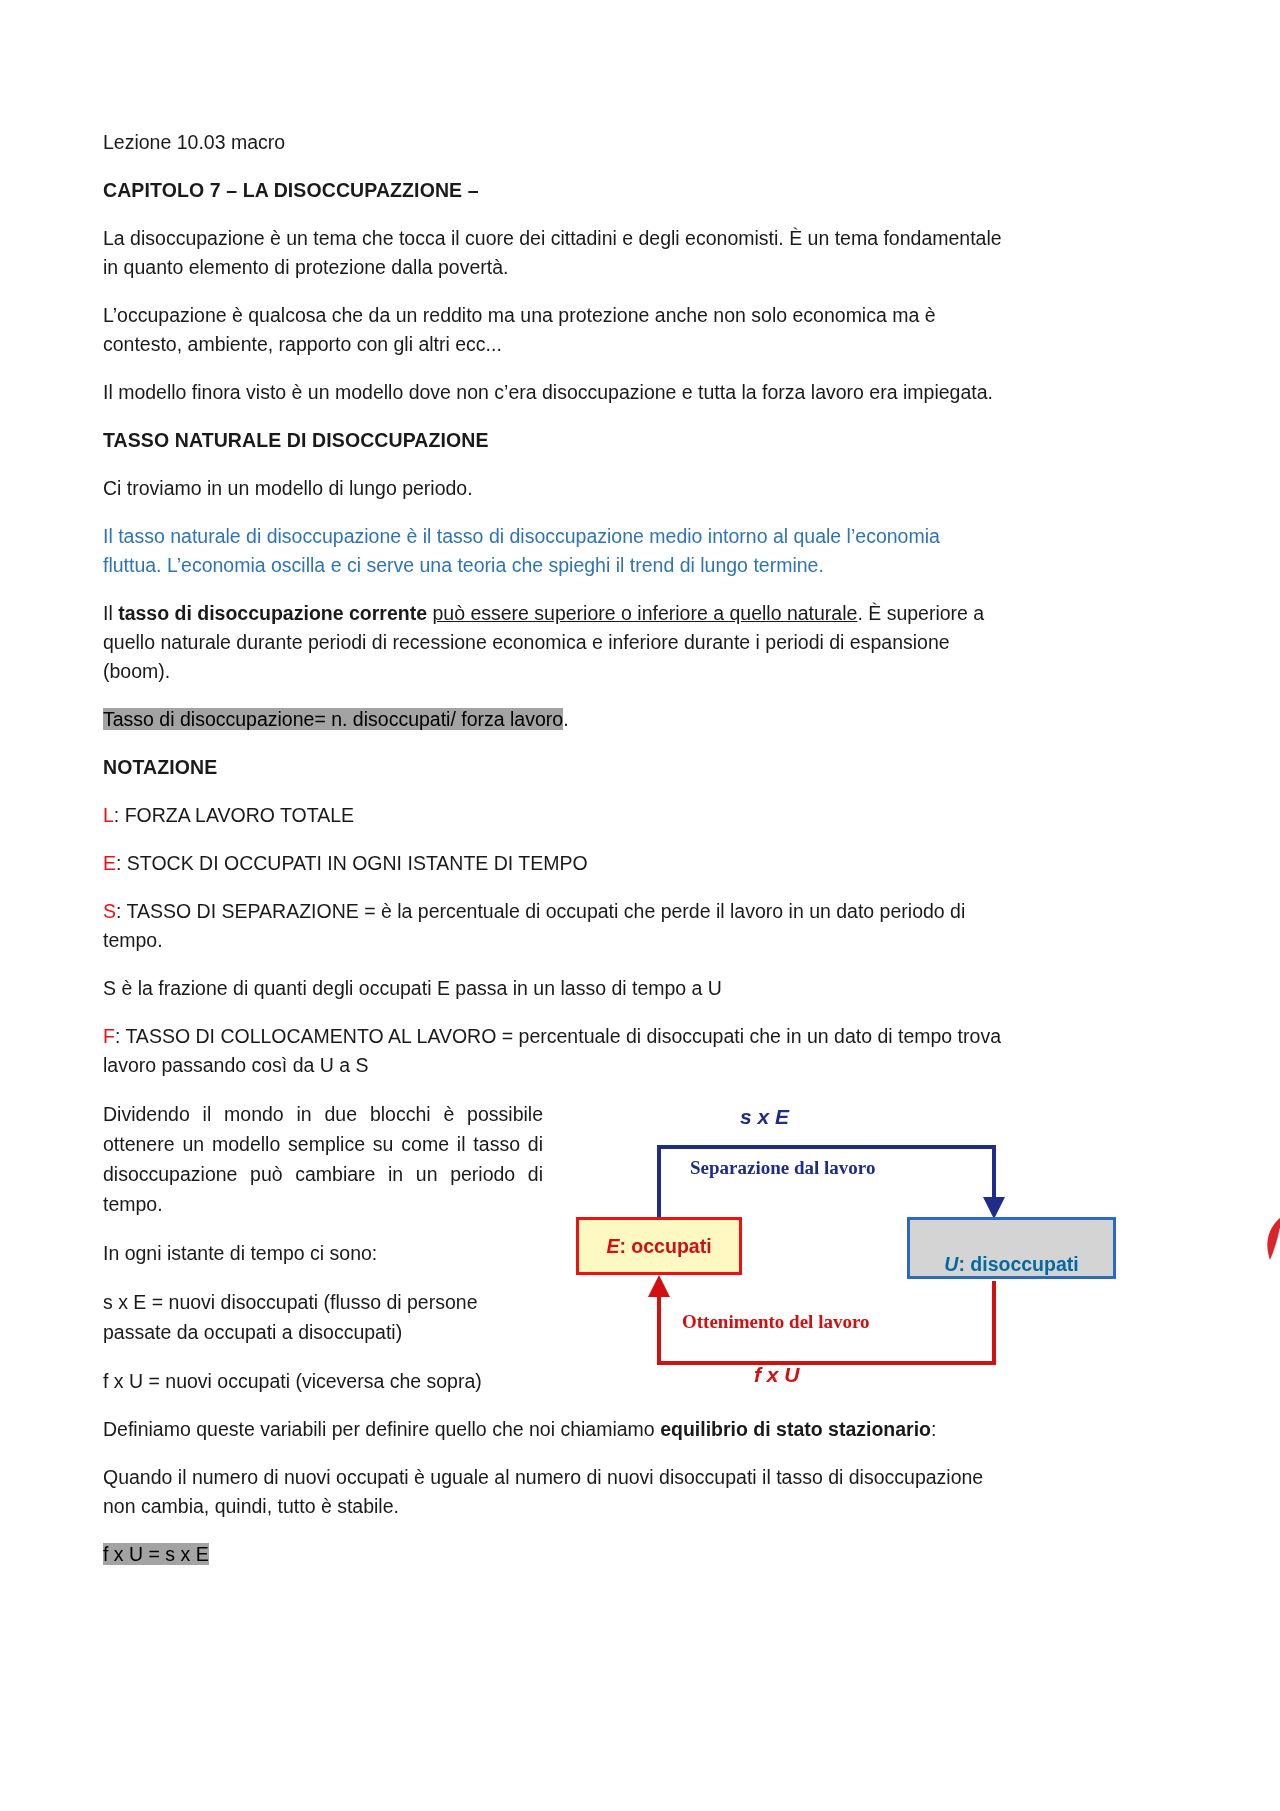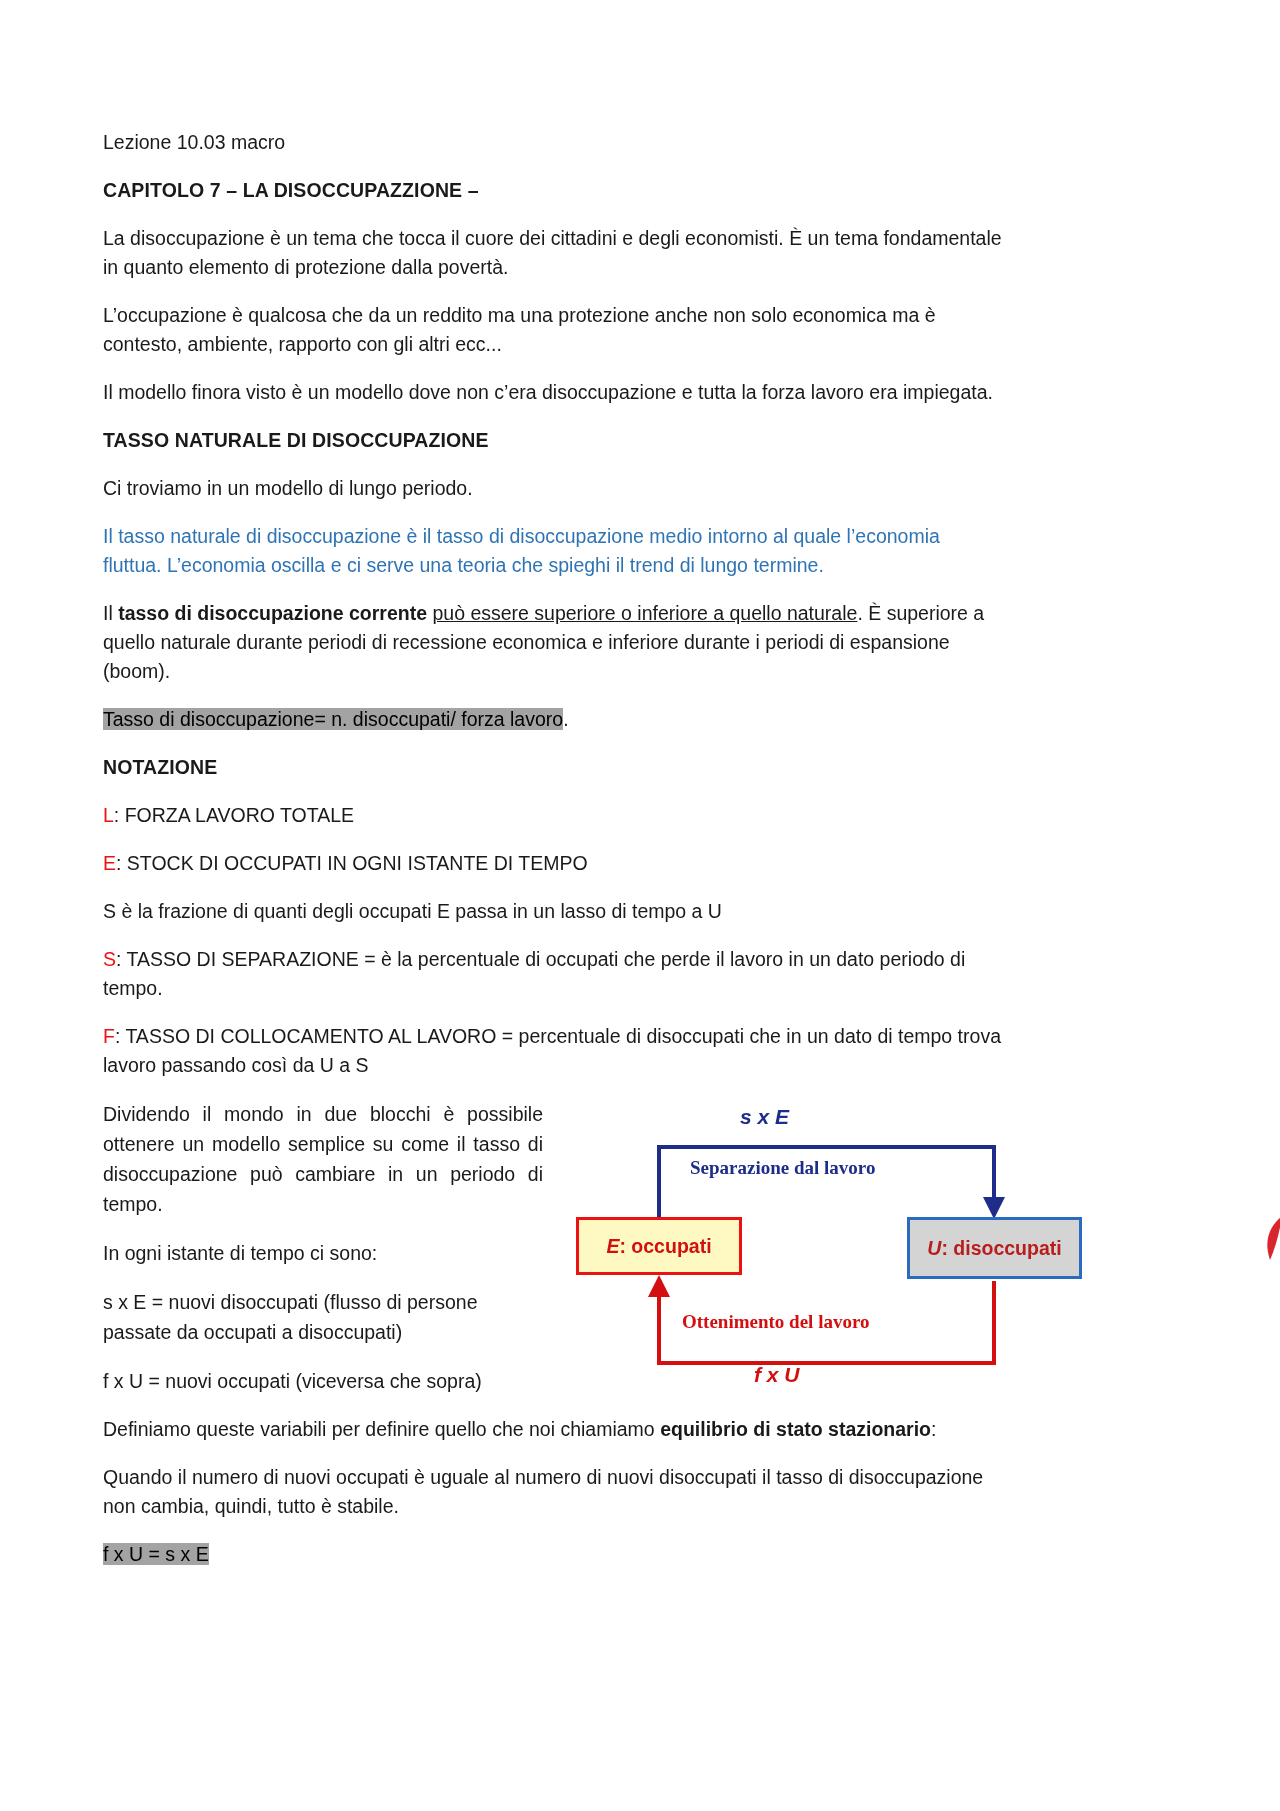--- a/index.html
+++ b/index.html
@@ -107,25 +107,26 @@
     top: 112px;
     width: 166px;
     height: 58px;
     border: 3px solid #ee1111;
     background: #fef9c3;
     color: #d30f0f;
   }
   .box-u {
     left: 349px;
     top: 112px;
-    width: 175px;
+    width: 209px;
     height: 62px;
     border: 3px solid #2a6bbf;
     background: #d4d4d4;
-    color: #b91c1c;
+    color: #0369a1;
+    align-items: flex-end;
   }
   .box i { font-style: italic; }
 
   svg.wires { position: absolute; left: 0; top: 0; overflow: visible; }
 
   .red-mark {
     position: absolute;
     left: 1262px;
     top: 1216px;
     width: 22px;
@@ -159,23 +160,23 @@
 
     <p class="para"><span class="hl">Tasso di disoccupazione= n. disoccupati/ forza lavoro</span><span>.</span></p>
 
     <p class="hd">NOTAZIONE</p>
 
     <p class="para caps"><span class="red">L</span><span>: FORZA LAVORO TOTALE</span></p>
 
 
     <p class="para caps"><span class="red">E</span><span>: STOCK DI OCCUPATI IN OGNI ISTANTE DI TEMPO</span></p>
 
+    <p class="para caps"><span class="red">S</span><span>: TASSO DI SEPARAZIONE = è la percentuale di occupati che perde il lavoro in un dato periodo di tempo.</span></p>
+
     <p class="para">S è la frazione di quanti degli occupati E passa in un lasso di tempo a U</p>
-
-    <p class="para caps"><span class="red">S</span><span>: TASSO DI SEPARAZIONE = è la percentuale di occupati che perde il lavoro in un dato periodo di tempo.</span></p>
 
     <p class="para"><span class="red">F</span><span>: TASSO DI COLLOCAMENTO AL LAVORO = percentuale di disoccupati che in un dato di tempo trova lavoro passando così da U a S</span></p>
 
     <div class="wrapzone">
 
       <div class="leftcol">
         <p class="para justify">Dividendo il mondo in due blocchi è possibile ottenere un modello semplice su come il tasso di disoccupazione può cambiare in un periodo di tempo.</p>
         <p class="para">In ogni istante di tempo ci sono:</p>
         <p class="para">s x E = nuovi disoccupati (flusso di persone passate da occupati a disoccupati)</p>
         <p class="para">f x U = nuovi occupati (viceversa che sopra)</p>

